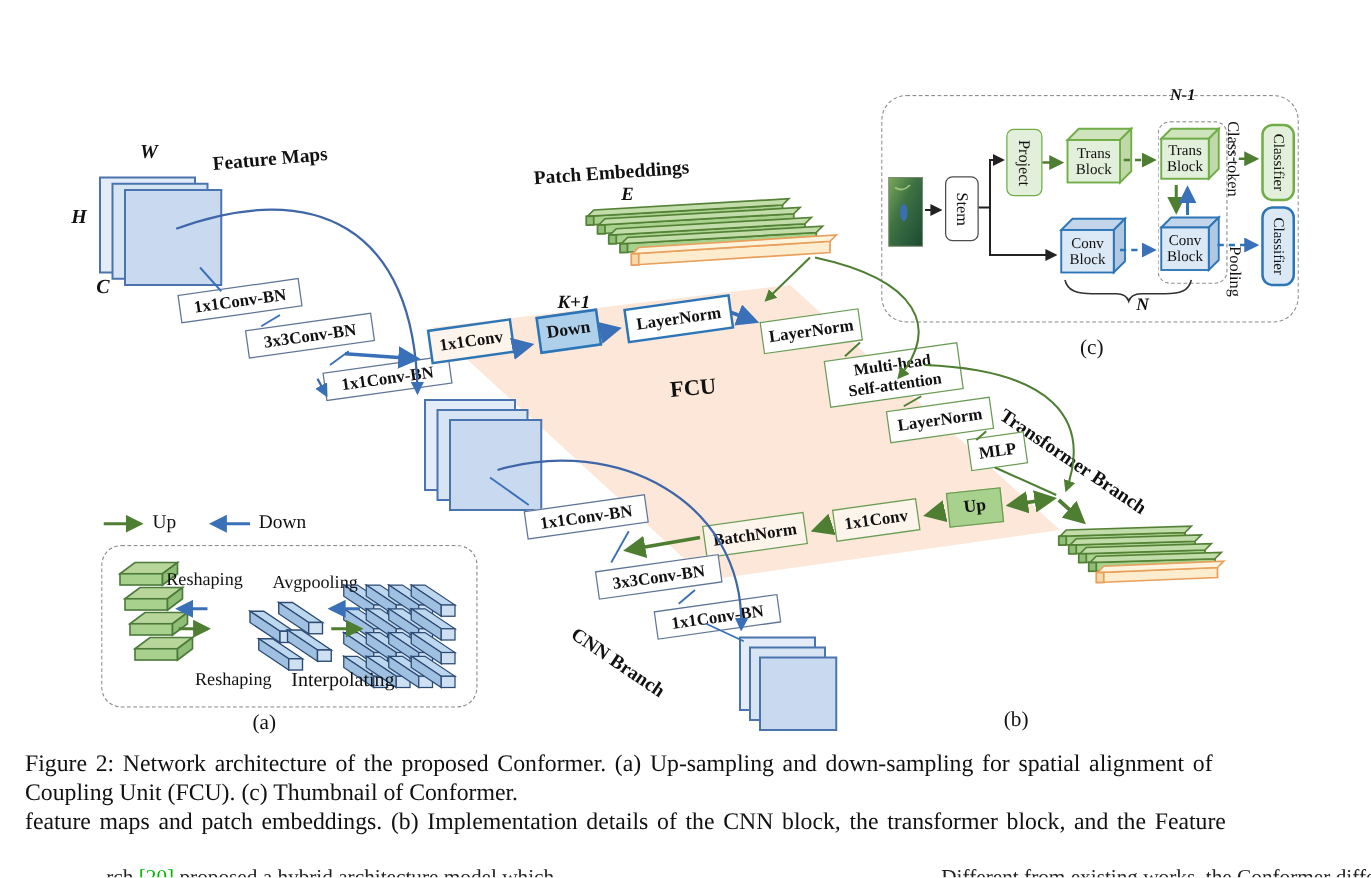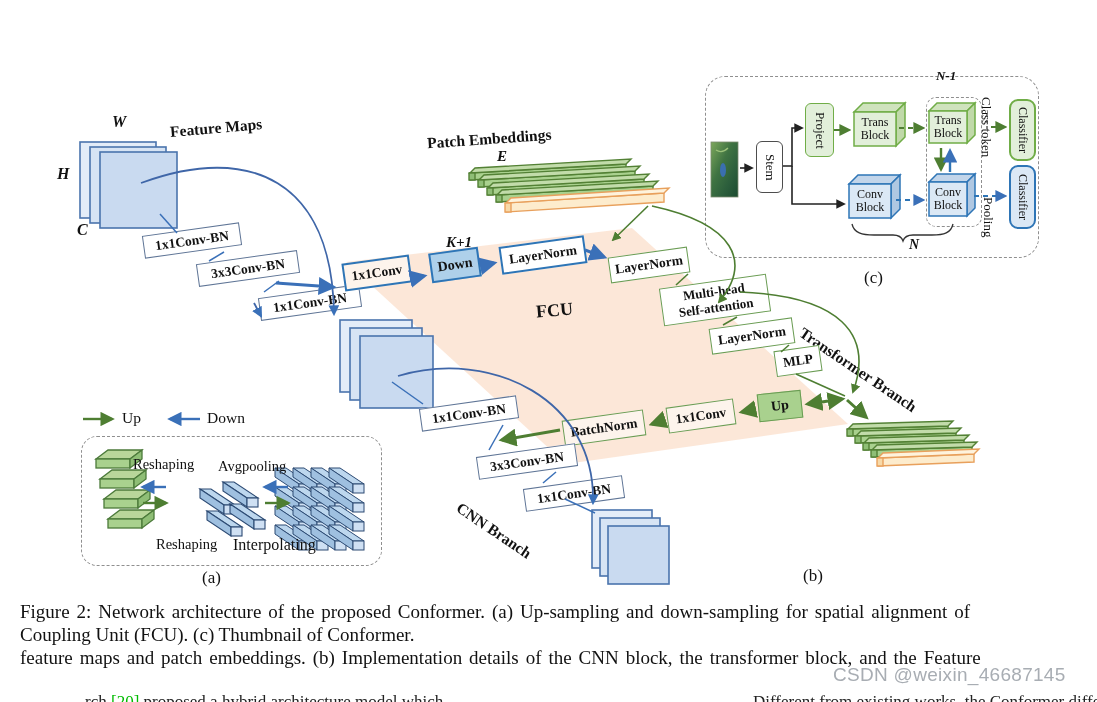--- a/index.html
+++ b/index.html
@@ -314,21 +314,20 @@
         <span>Conv</span>
         <span>Block</span>
       </div>
 
   <div class="caption">
     <div class="capline">Figure 2: Network architecture of the proposed Conformer. (a) Up-sampling and down-sampling for spatial alignment of</div>
     <div class="capline" style="word-spacing:normal;">Coupling Unit (FCU). (c) Thumbnail of Conformer.</div>
     <div class="capline">feature maps and patch embeddings. (b) Implementation details of the CNN block, the transformer block, and the Feature</div>
   </div>
 
-  <div class="watermark">CSDN @weixin_46687145</div>
 
   <div class="fragment" style="left:85px;"><span>rch </span><span class="cite">[20]</span><span> proposed a hybrid architecture model which</span></div>
   <div class="fragment" style="left:753px;">Different from existing works, the Conformer differs by</div>
 </div>
 
 <svg id="svg-over" width="1097" height="702" viewBox="0 0 1097 702">
   <defs>
     <marker id="ab" viewBox="0 0 10 10" refX="8" refY="5" markerWidth="6" markerHeight="6" orient="auto-start-reverse">
           <path d="M0,0L10,5L0,10z" fill="#3a70b8"></path>
         </marker>

